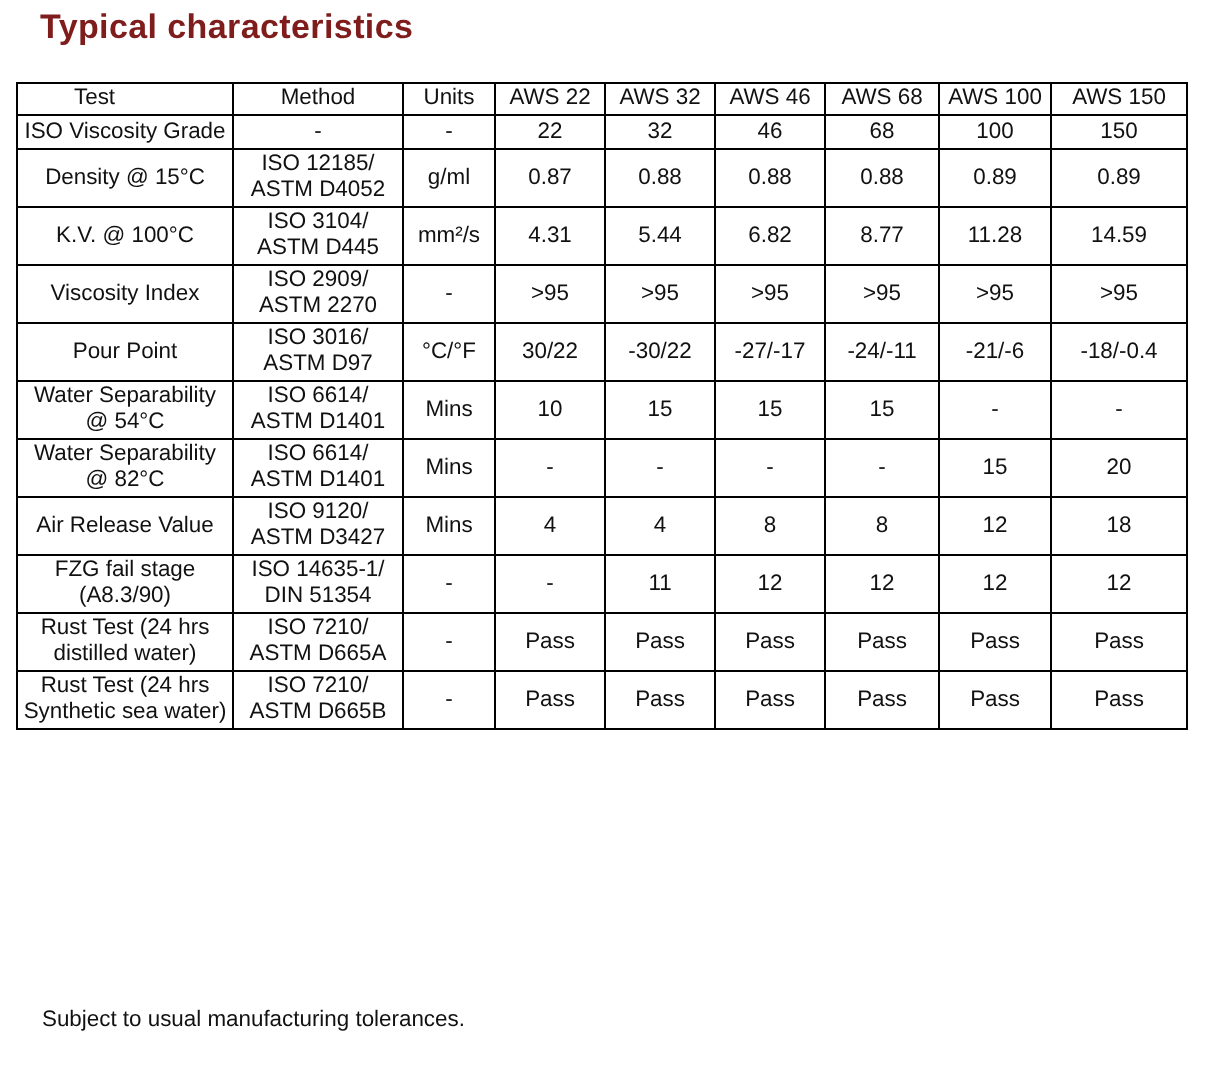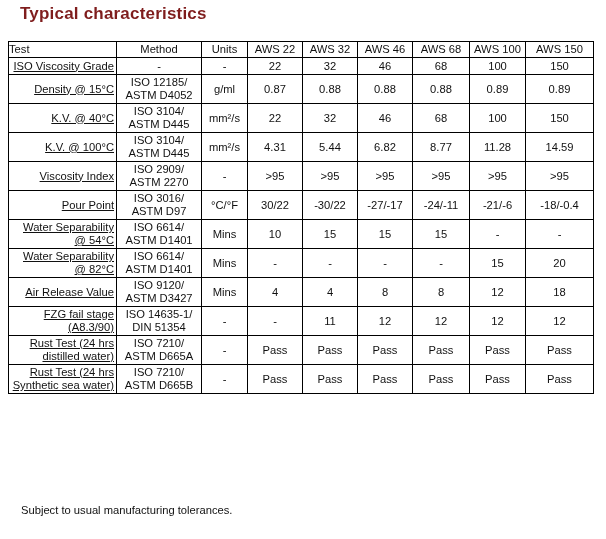--- a/index.html
+++ b/index.html
@@ -42,23 +42,22 @@
       font-weight: normal;
       text-align: center;
       vertical-align: middle;
       overflow: hidden;
       white-space: nowrap;
     }
     table.spec th {
       height: 15px;
     }
     table.spec td.test {
-      text-align: right;
+      text-align: center;
       padding-left: 2px;
-      text-decoration: underline;
     }
     tr.single td { height: 16px; }
     tr.double td { height: 28px; }
     .method-line { display: block; }
     .footnote {
       position: absolute;
       left: 21px;
       top: 504px;
       font-size: 11.2px;
       color: #111111;
@@ -77,21 +76,21 @@
     <col style="width:46px">
     <col style="width:55px">
     <col style="width:55px">
     <col style="width:55px">
     <col style="width:57px">
     <col style="width:56px">
     <col style="width:68px">
   </colgroup>
   <thead>
     <tr>
-      <th class="test" style="text-align:left;padding-left:0">Test</th>
+      <th class="test" style="text-align:left;padding-left:28px">Test</th>
       <th>Method</th>
       <th>Units</th>
       <th>AWS 22</th>
       <th>AWS 32</th>
       <th>AWS 46</th>
       <th>AWS 68</th>
       <th>AWS 100</th>
       <th>AWS 150</th>
     </tr>
   </thead>
@@ -122,36 +121,20 @@
         <td>g/ml</td>
         <td>0.87</td>
         <td>0.88</td>
         <td>0.88</td>
         <td>0.88</td>
         <td>0.89</td>
         <td>0.89</td>
       </tr>
       <tr class="double">
         <td class="test">
-          <span class="method-line">K.V. @ 40°C</span>
-        </td>
-        <td>
-          <span class="method-line">ISO 3104/</span>
-          <span class="method-line">ASTM D445</span>
-        </td>
-        <td>mm²/s</td>
-        <td>22</td>
-        <td>32</td>
-        <td>46</td>
-        <td>68</td>
-        <td>100</td>
-        <td>150</td>
-      </tr>
-      <tr class="double">
-        <td class="test">
           <span class="method-line">K.V. @ 100°C</span>
         </td>
         <td>
           <span class="method-line">ISO 3104/</span>
           <span class="method-line">ASTM D445</span>
         </td>
         <td>mm²/s</td>
         <td>4.31</td>
         <td>5.44</td>
         <td>6.82</td>

